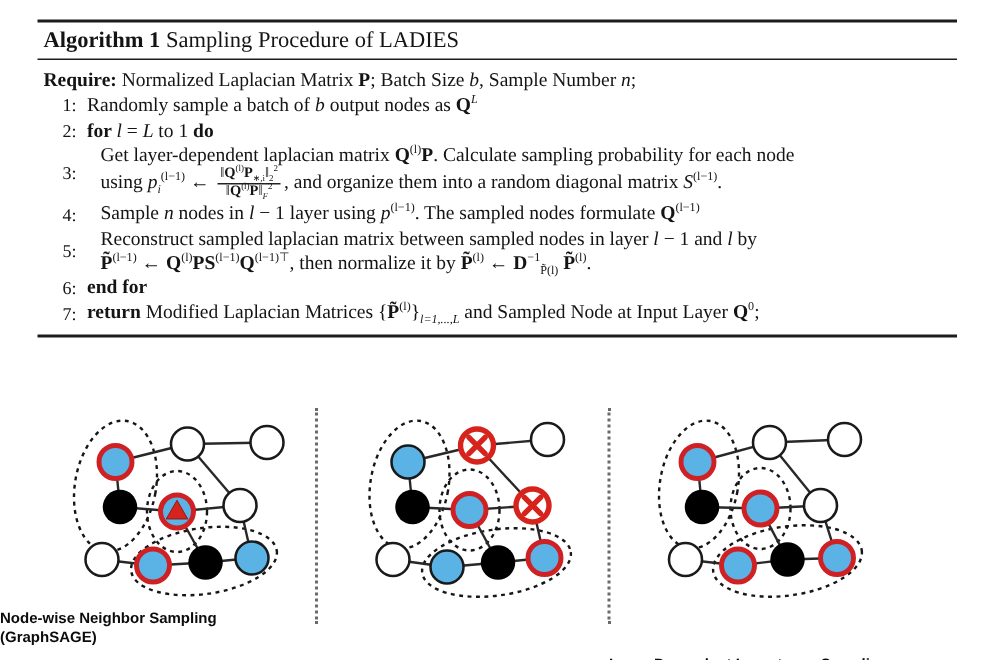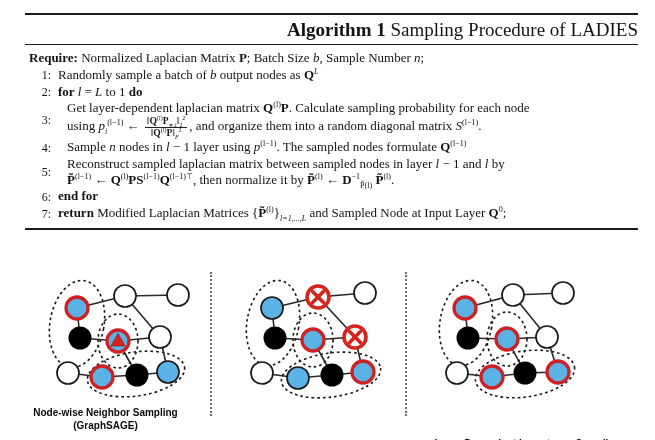--- a/index.html
+++ b/index.html
@@ -8,21 +8,21 @@
     background:#ffffff;
     font-family:"Liberation Serif", serif;
   }
   
   .algo{
     position:absolute;left:25px;top:13px;width:613px;
     border-top:2.5px solid #1c1c1c;border-bottom:2.5px solid #1c1c1c;
     color:#141414;
   }
   .algo-title{
-    font-size:19px;padding:4px 0 3px 4px;border-bottom:1.2px solid #1c1c1c;text-align:right;
+    font-size:15px;padding:4px 0 3px 4px;border-bottom:1.2px solid #1c1c1c;
   }
   .algo-lines{padding:5px 0 6px 4px;font-size:13px;line-height:16px;}
   .algo-line{display:flex;align-items:center;}
   .lnum{flex:0 0 22px;text-align:right;margin-right:7px;font-size:12px;padding-top:1px;color:#141414;}
   .lbody{flex:1;min-width:0;}
   .lbody.ind1{padding-left:9px;}
   .b{font-weight:700;}
   .i{font-style:italic;}
   .sup{font-size:62%;vertical-align:super;line-height:0;}
   .sub{font-size:62%;vertical-align:sub;line-height:0;}
@@ -34,21 +34,21 @@
   .fden{padding:0 2px;}
   
   .figure{position:absolute;left:0;top:255px;width:655px;display:flex;}
   .panel{position:relative;}
   .panel.p0{width:211px;}
   .panel.p1{width:195px;}
   .panel.p2{width:249px;}
   .panel svg{display:block;width:100%;height:150px;}
   .caption{
     font-family:"Liberation Sans", sans-serif;font-weight:bold;
-    font-size:10px;line-height:13px;text-align:center;color:#0b0b0b;
+    font-size:10px;line-height:13px;color:#0b0b0b;
     margin-top:1px;
   }
   .panel.p2 .caption{padding-right:6px;margin-top:32px;}
   .sep{position:absolute;top:272px;height:144px;width:0;border-left:2px dotted #6a6a6a;}
   .sep.s1{left:210px;}
   .sep.s2{left:405px;}
   .watermark{
     position:absolute;left:500px;top:396px;z-index:6;
     font-family:"Liberation Sans", sans-serif;
     font-size:17px;letter-spacing:1px;

